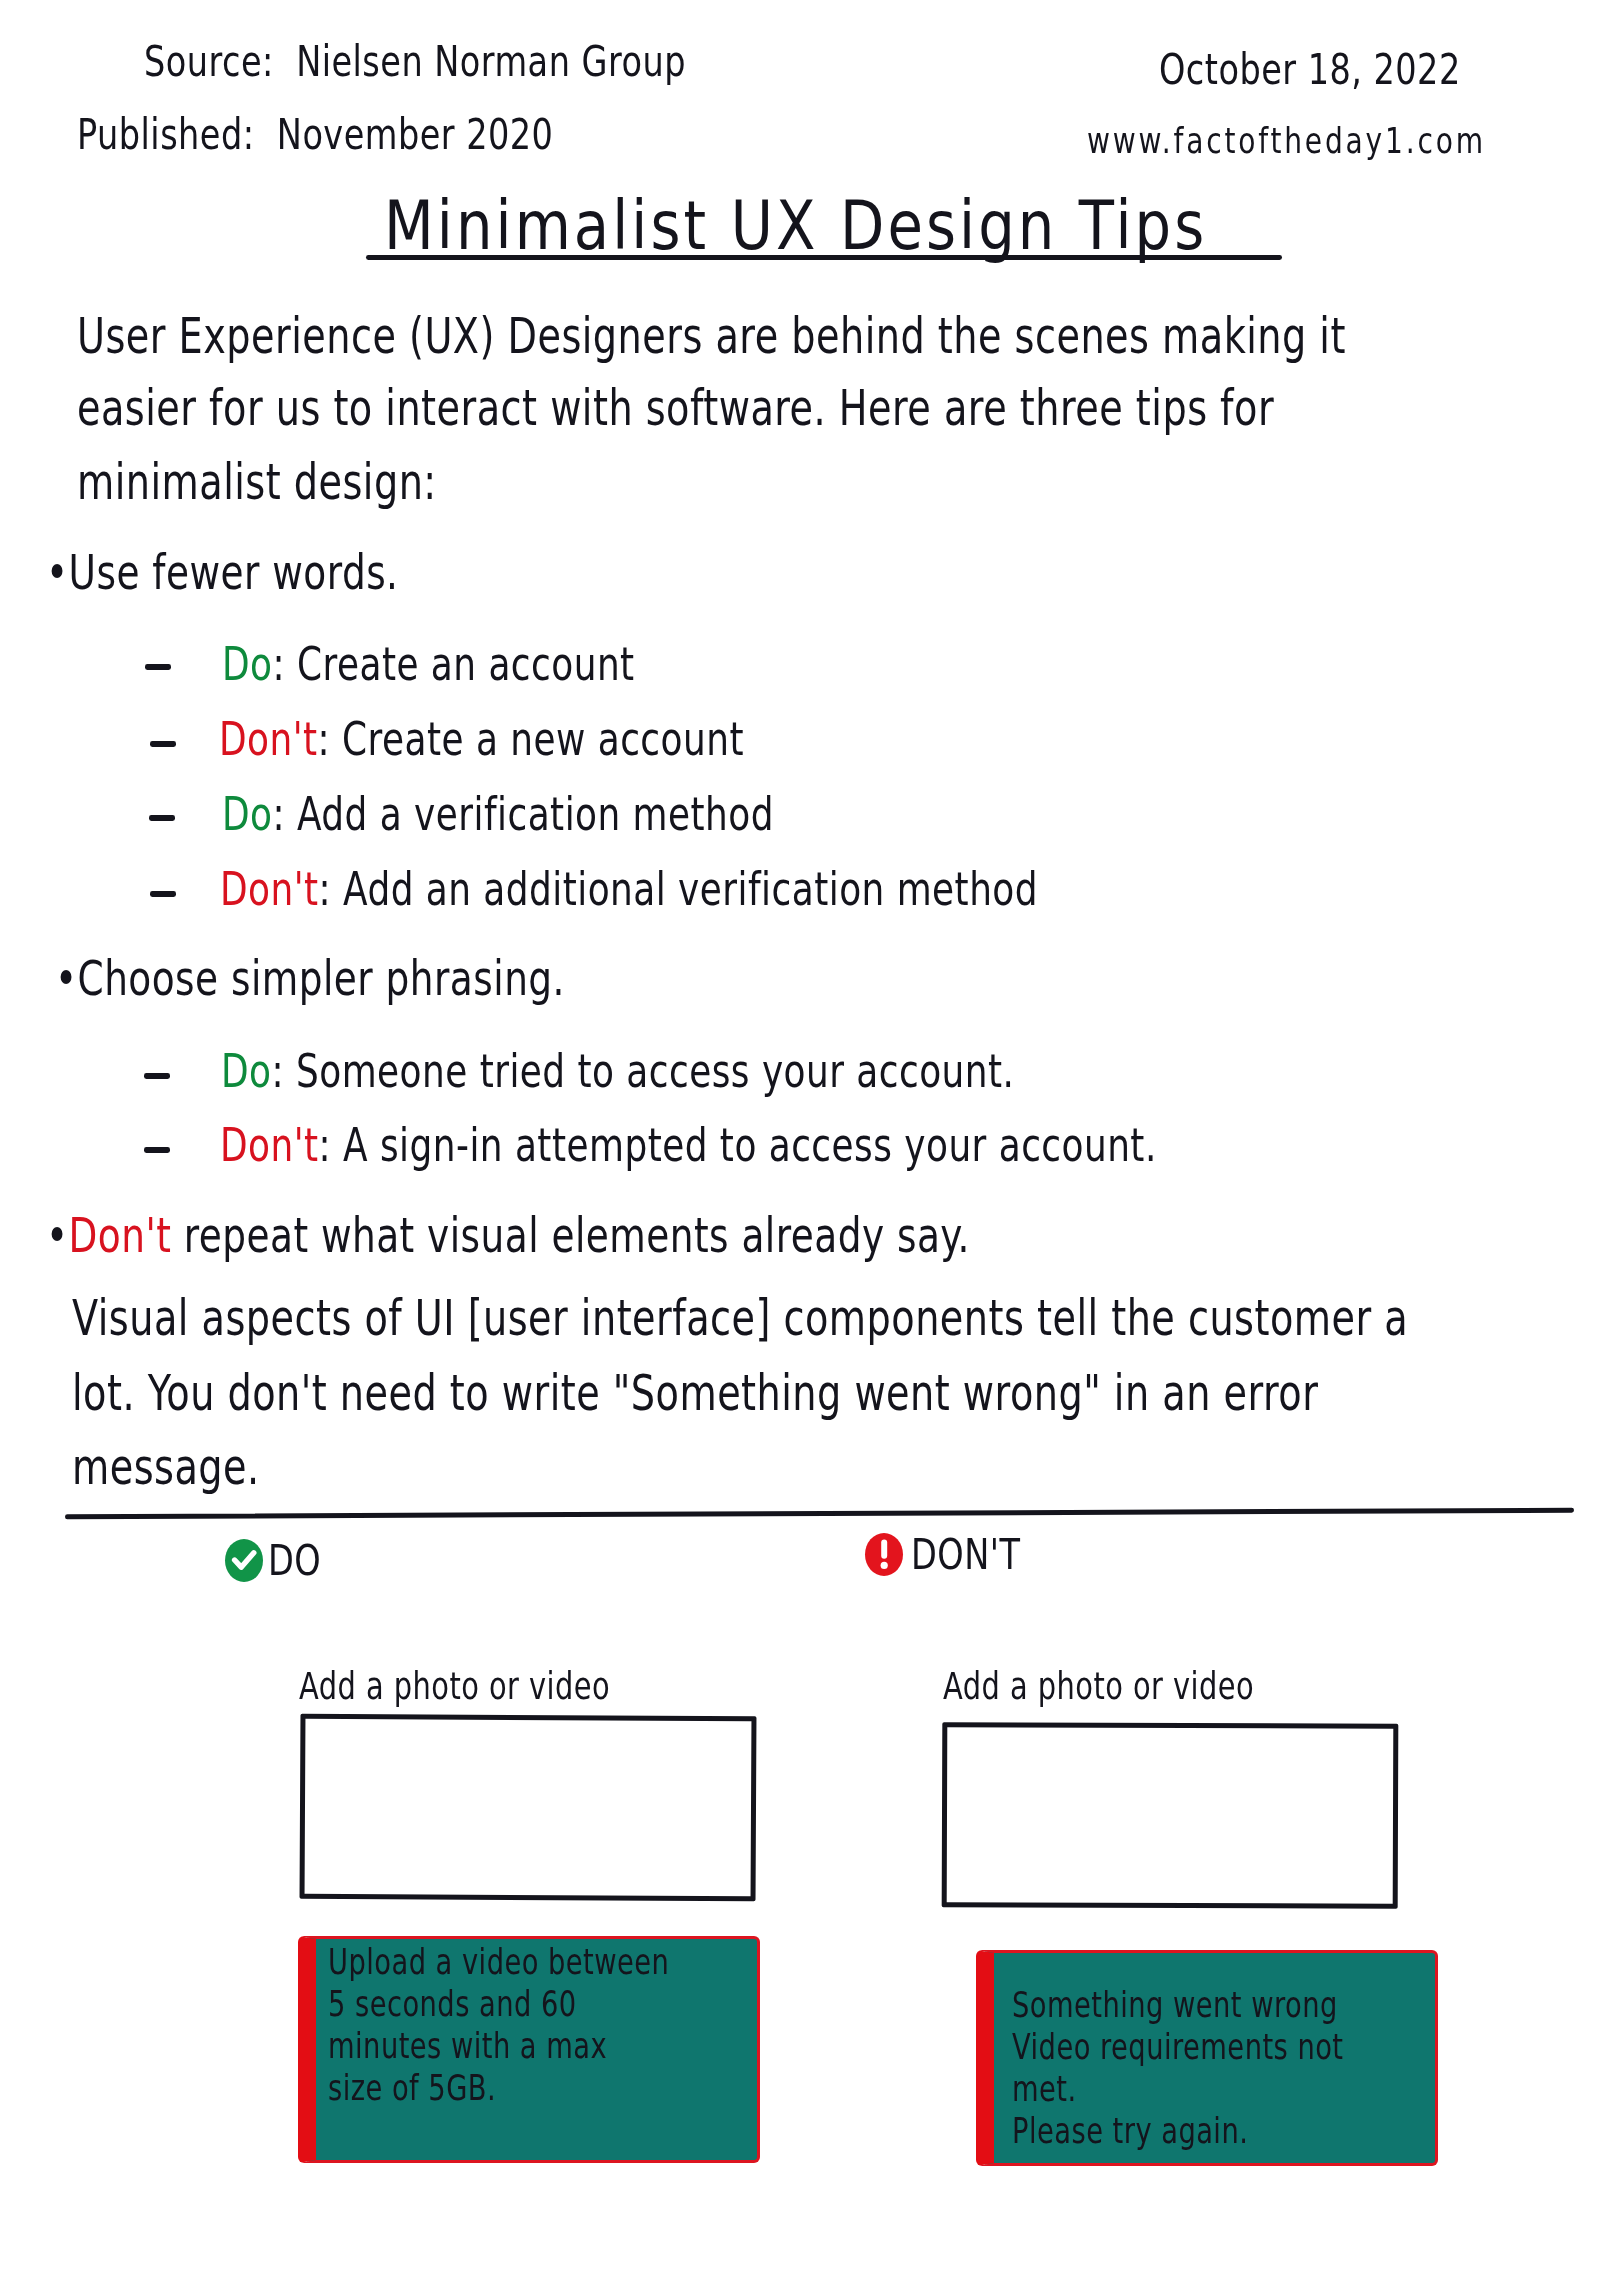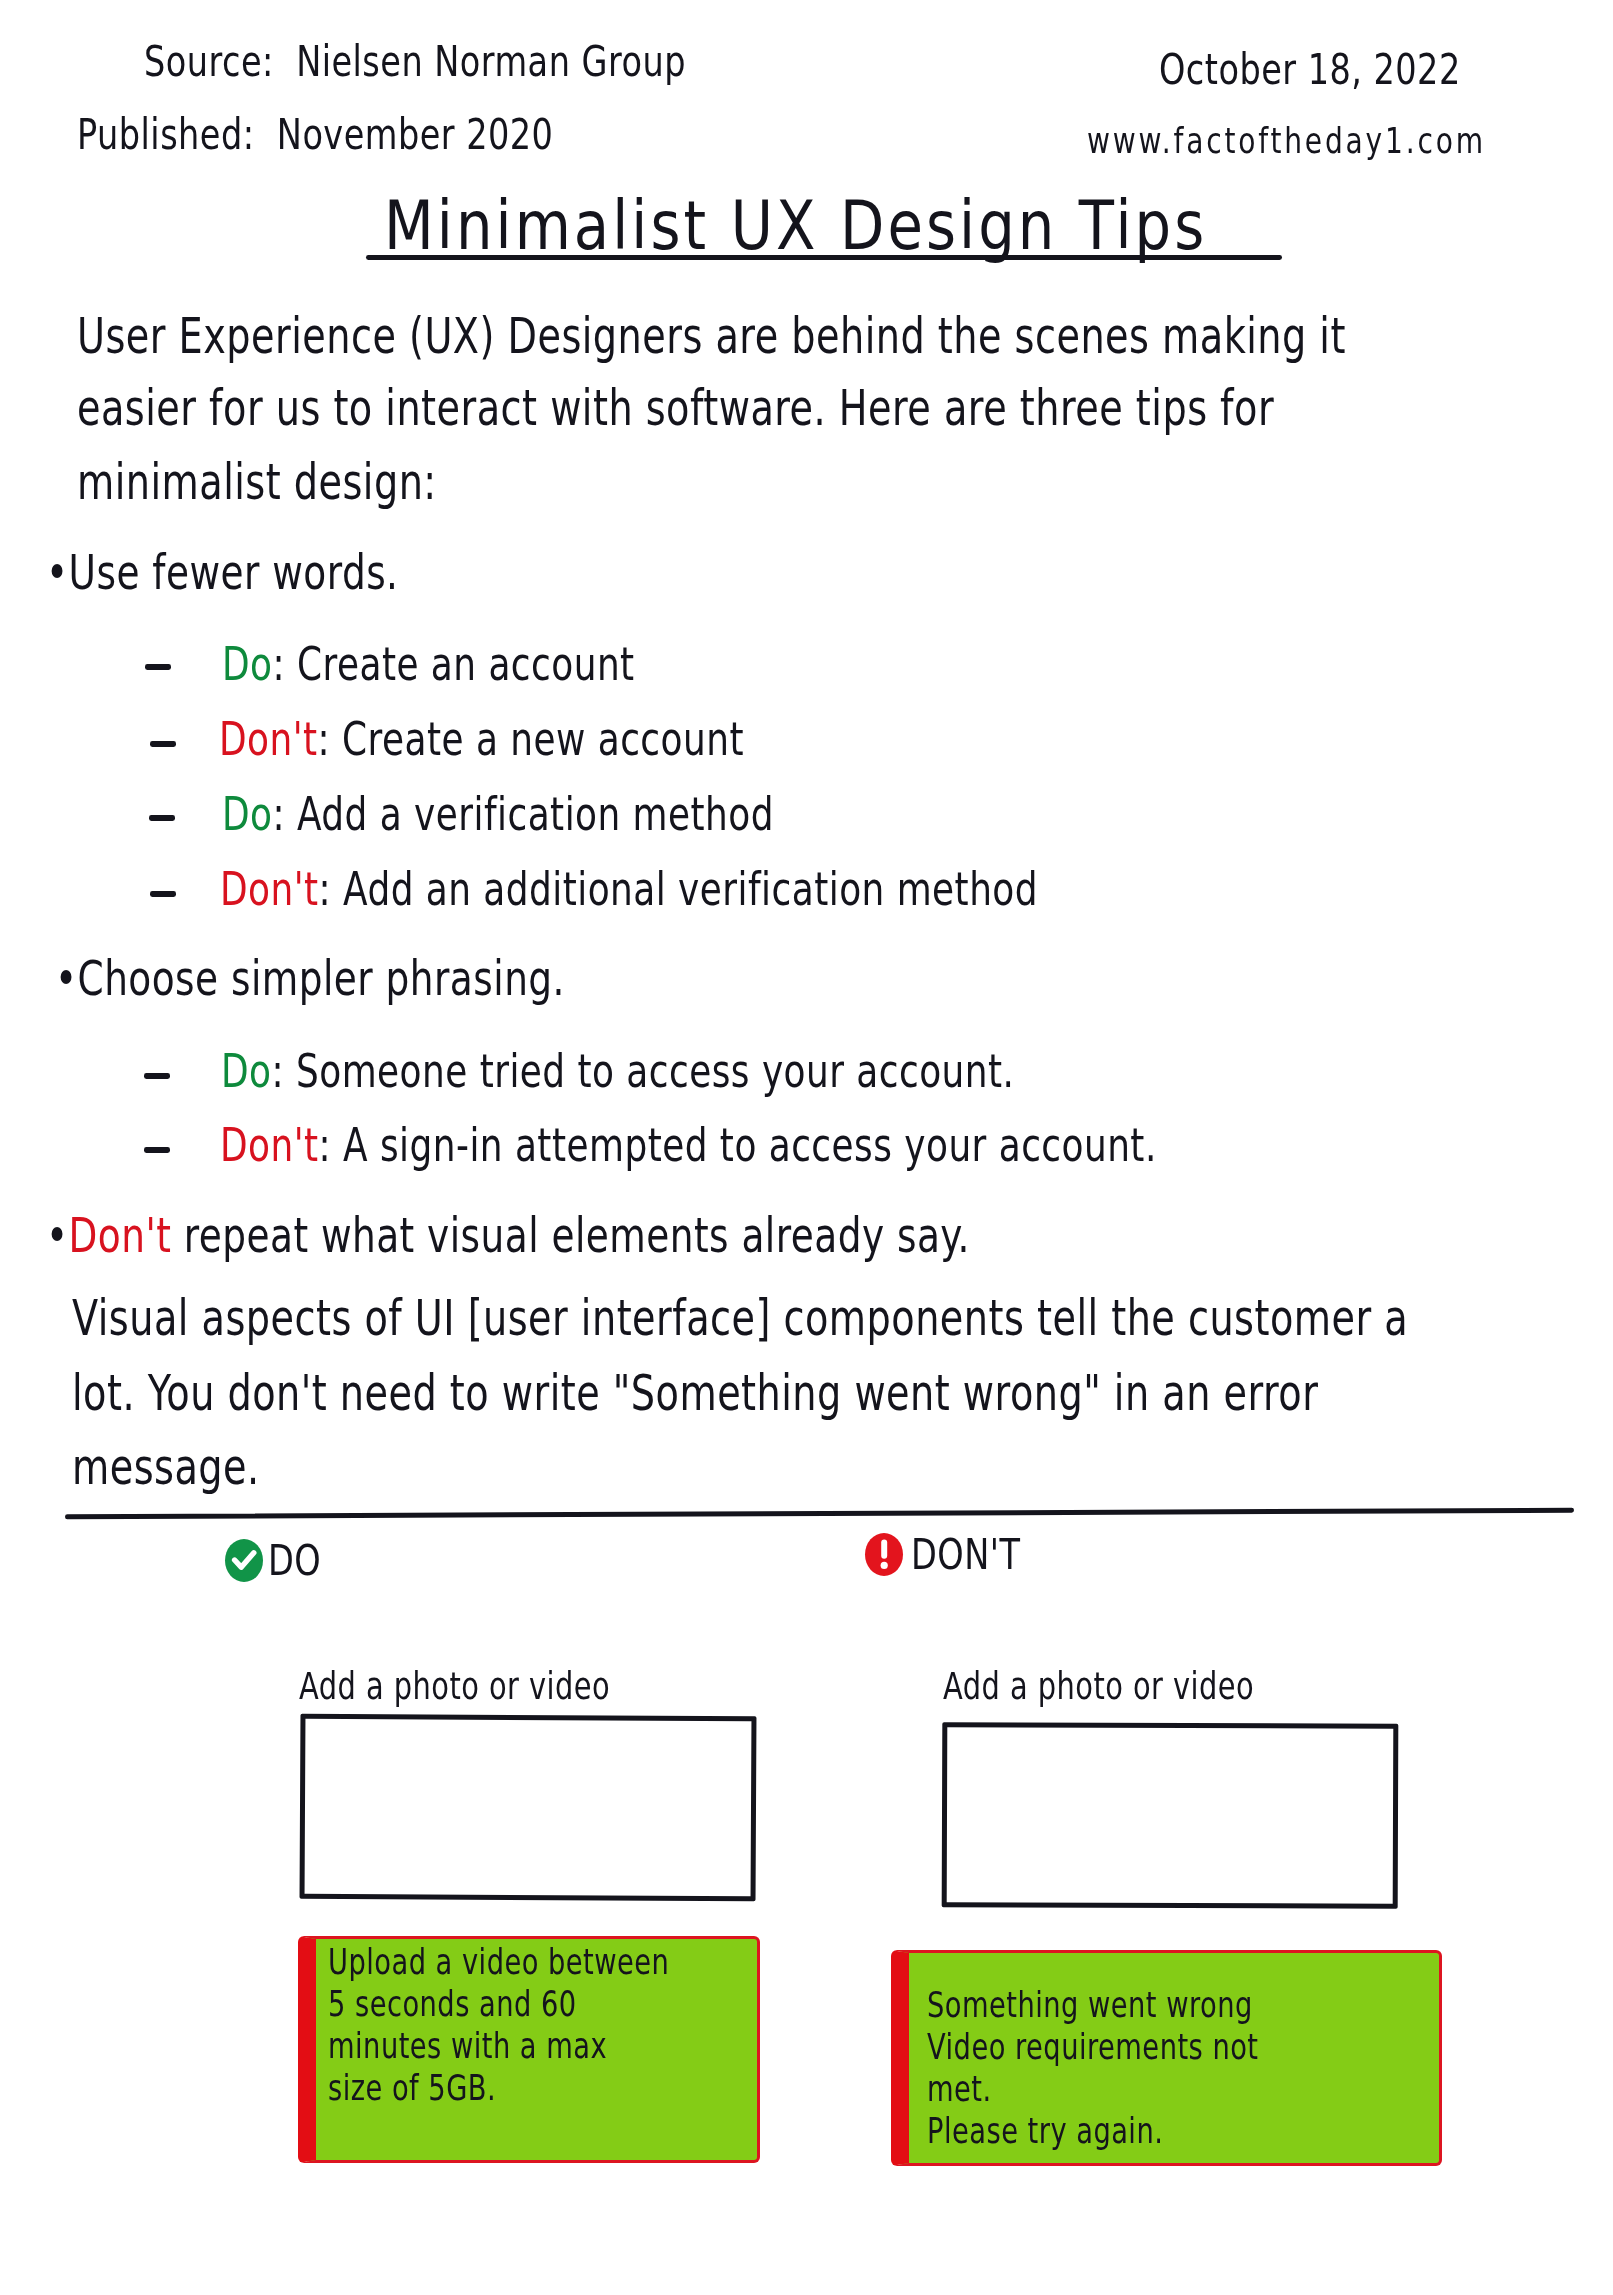--- a/index.html
+++ b/index.html
@@ -72,21 +72,21 @@
     .field-label { font-size: 37px; }
     .upload-box {
       border: 5.4px solid #14141c;
       border-radius: 1.8px;
       background: #fff;
     }
     .msg-box {
       border: 3.6px solid #dd1520;
       border-left: 18px solid #e30d14;
       border-radius: 6px;
-      background: #84cc16;
+      background: #0f766e;
     }
     .msg-text {
       font-size: 35px;
       line-height: 1.2;
       letter-spacing: 0.6px;
       white-space: nowrap;
       transform-origin: left top;
     }
   </style>
 </head>
@@ -192,21 +192,21 @@
     <div>Upload a video between</div>
     <div>5 seconds and 60</div>
     <div>minutes with a max</div>
     <div>size of 5GB.</div>
   </div>
 </div>
 
 <div class="abs hand field-label cond" style="left:943px; top:1665px;">Add a photo or video</div>
 <div class="abs upload-box" style="left:942px; top:1723px; width:456px; height:185px; transform:rotate(0.2deg);"></div>
 
-<div class="abs msg-box" style="left:891px; top:1950px; width:551px; height:216px;">
+<div class="abs msg-box" style="left:976px; top:1950px; width:462px; height:216px;">
   <div class="msg-text cond" style="position:absolute; left:18px; top:31px;">
     <div>Something went wrong</div>
     <div>Video requirements not</div>
     <div>met.</div>
     <div>Please try again.</div>
   </div>
 </div>
 
 
 </body></html>

